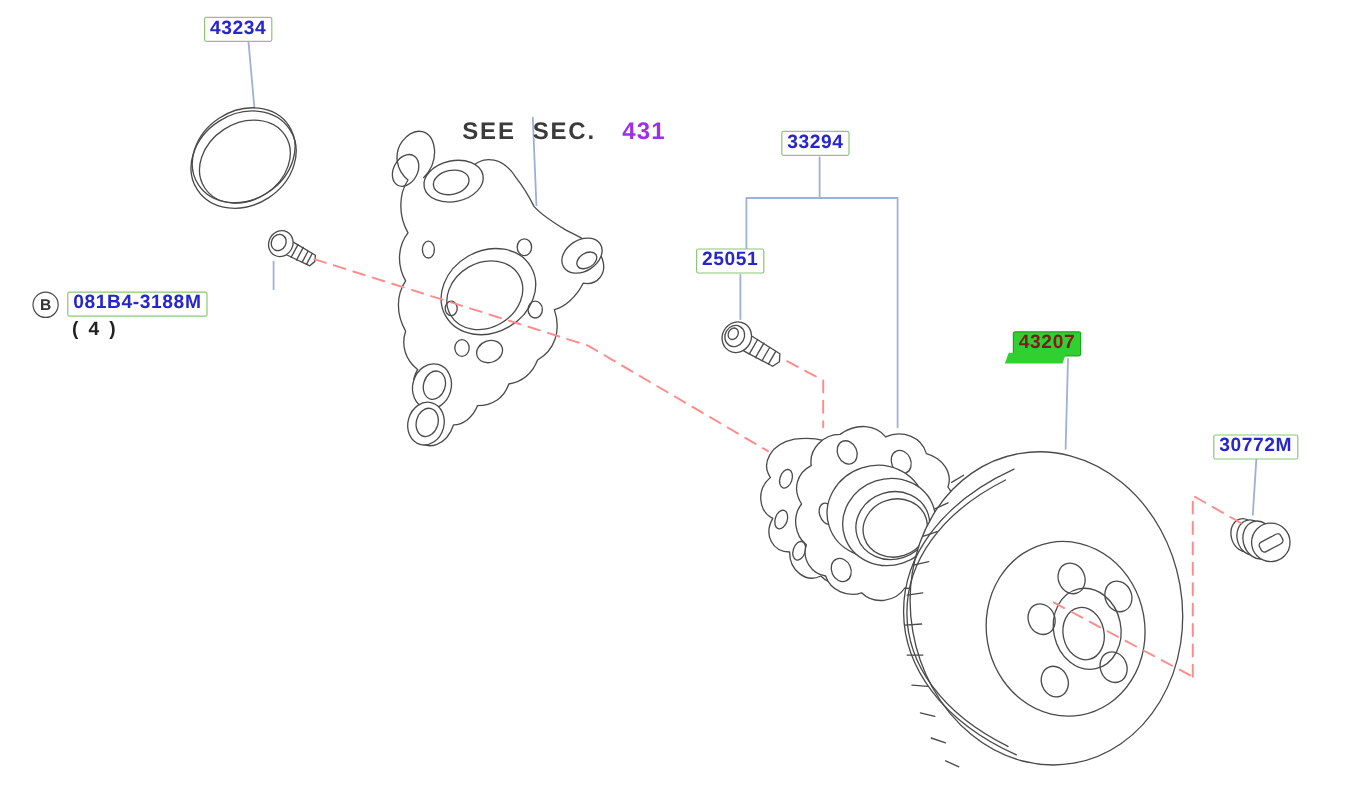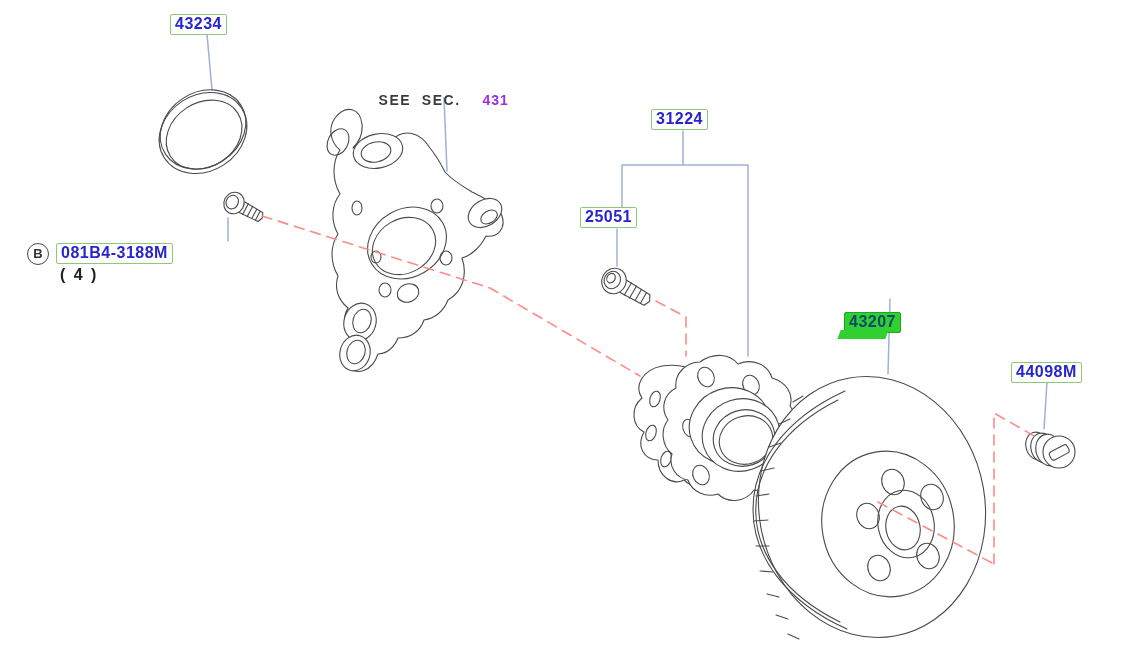--- a/index.html
+++ b/index.html
@@ -25,39 +25,38 @@
     font-weight:bold;
     letter-spacing:0.5px;
     line-height:18px;
     cursor:pointer;
     z-index:3;
   }
   
   .part-label.highlight{
     background:#2fd02f;
     border-color:#1da51d;
-    color:#0c4a6e;
-    margin-top:36px;
+    color:#7f1d1d;
   }
   .part-label.highlight::after{
     content:"";
     position:absolute;
     left:-6px;
     bottom:-7px;
     width:88%;
     height:9px;
     background:#2fd02f;
     transform:skewX(-20deg);
     z-index:-1;
   }
 
   .see-sec{
     position:absolute;
     left:357px;top:76px;
-    font-size:14px;
+    font-size:20px;
     font-weight:bold;
     letter-spacing:1.5px;
     color:#3b3b3b;
     white-space:pre;
     z-index:3;
     text-align:right;
   }
   .see-sec .sec-num{
     color:#9b30e8;
     margin-left:22px;
@@ -237,24 +236,24 @@
       <path d="M 656,301 L 686,317 L 686,356"></path>
     </g>
   </svg>
 
   <div class="part-label" style="left:170px;top:14px;">43234</div>
 
   <div class="see-sec">
     <span>SEE  SEC.</span><span class="sec-num">431</span>
   </div>
 
-  <div class="part-label" style="left:651px;top:109px;">31224</div>
+  <div class="part-label" style="left:651px;top:109px;">33294</div>
 
   <div class="part-label" style="left:580px;top:207px;">25051</div>
 
   <div class="ref-circle">B</div>
   <div class="part-label" id="bolt-part-label">081B4-3188M</div>
   <div class="qty-note">( 4 )</div>
 
   <div class="part-label highlight" style="left:844px;top:276px;">43207</div>
 
-  <div class="part-label" style="left:1011px;top:362px;">44098M</div>
+  <div class="part-label" style="left:1011px;top:362px;">30772M</div>
 </div>
 
 </body></html>

